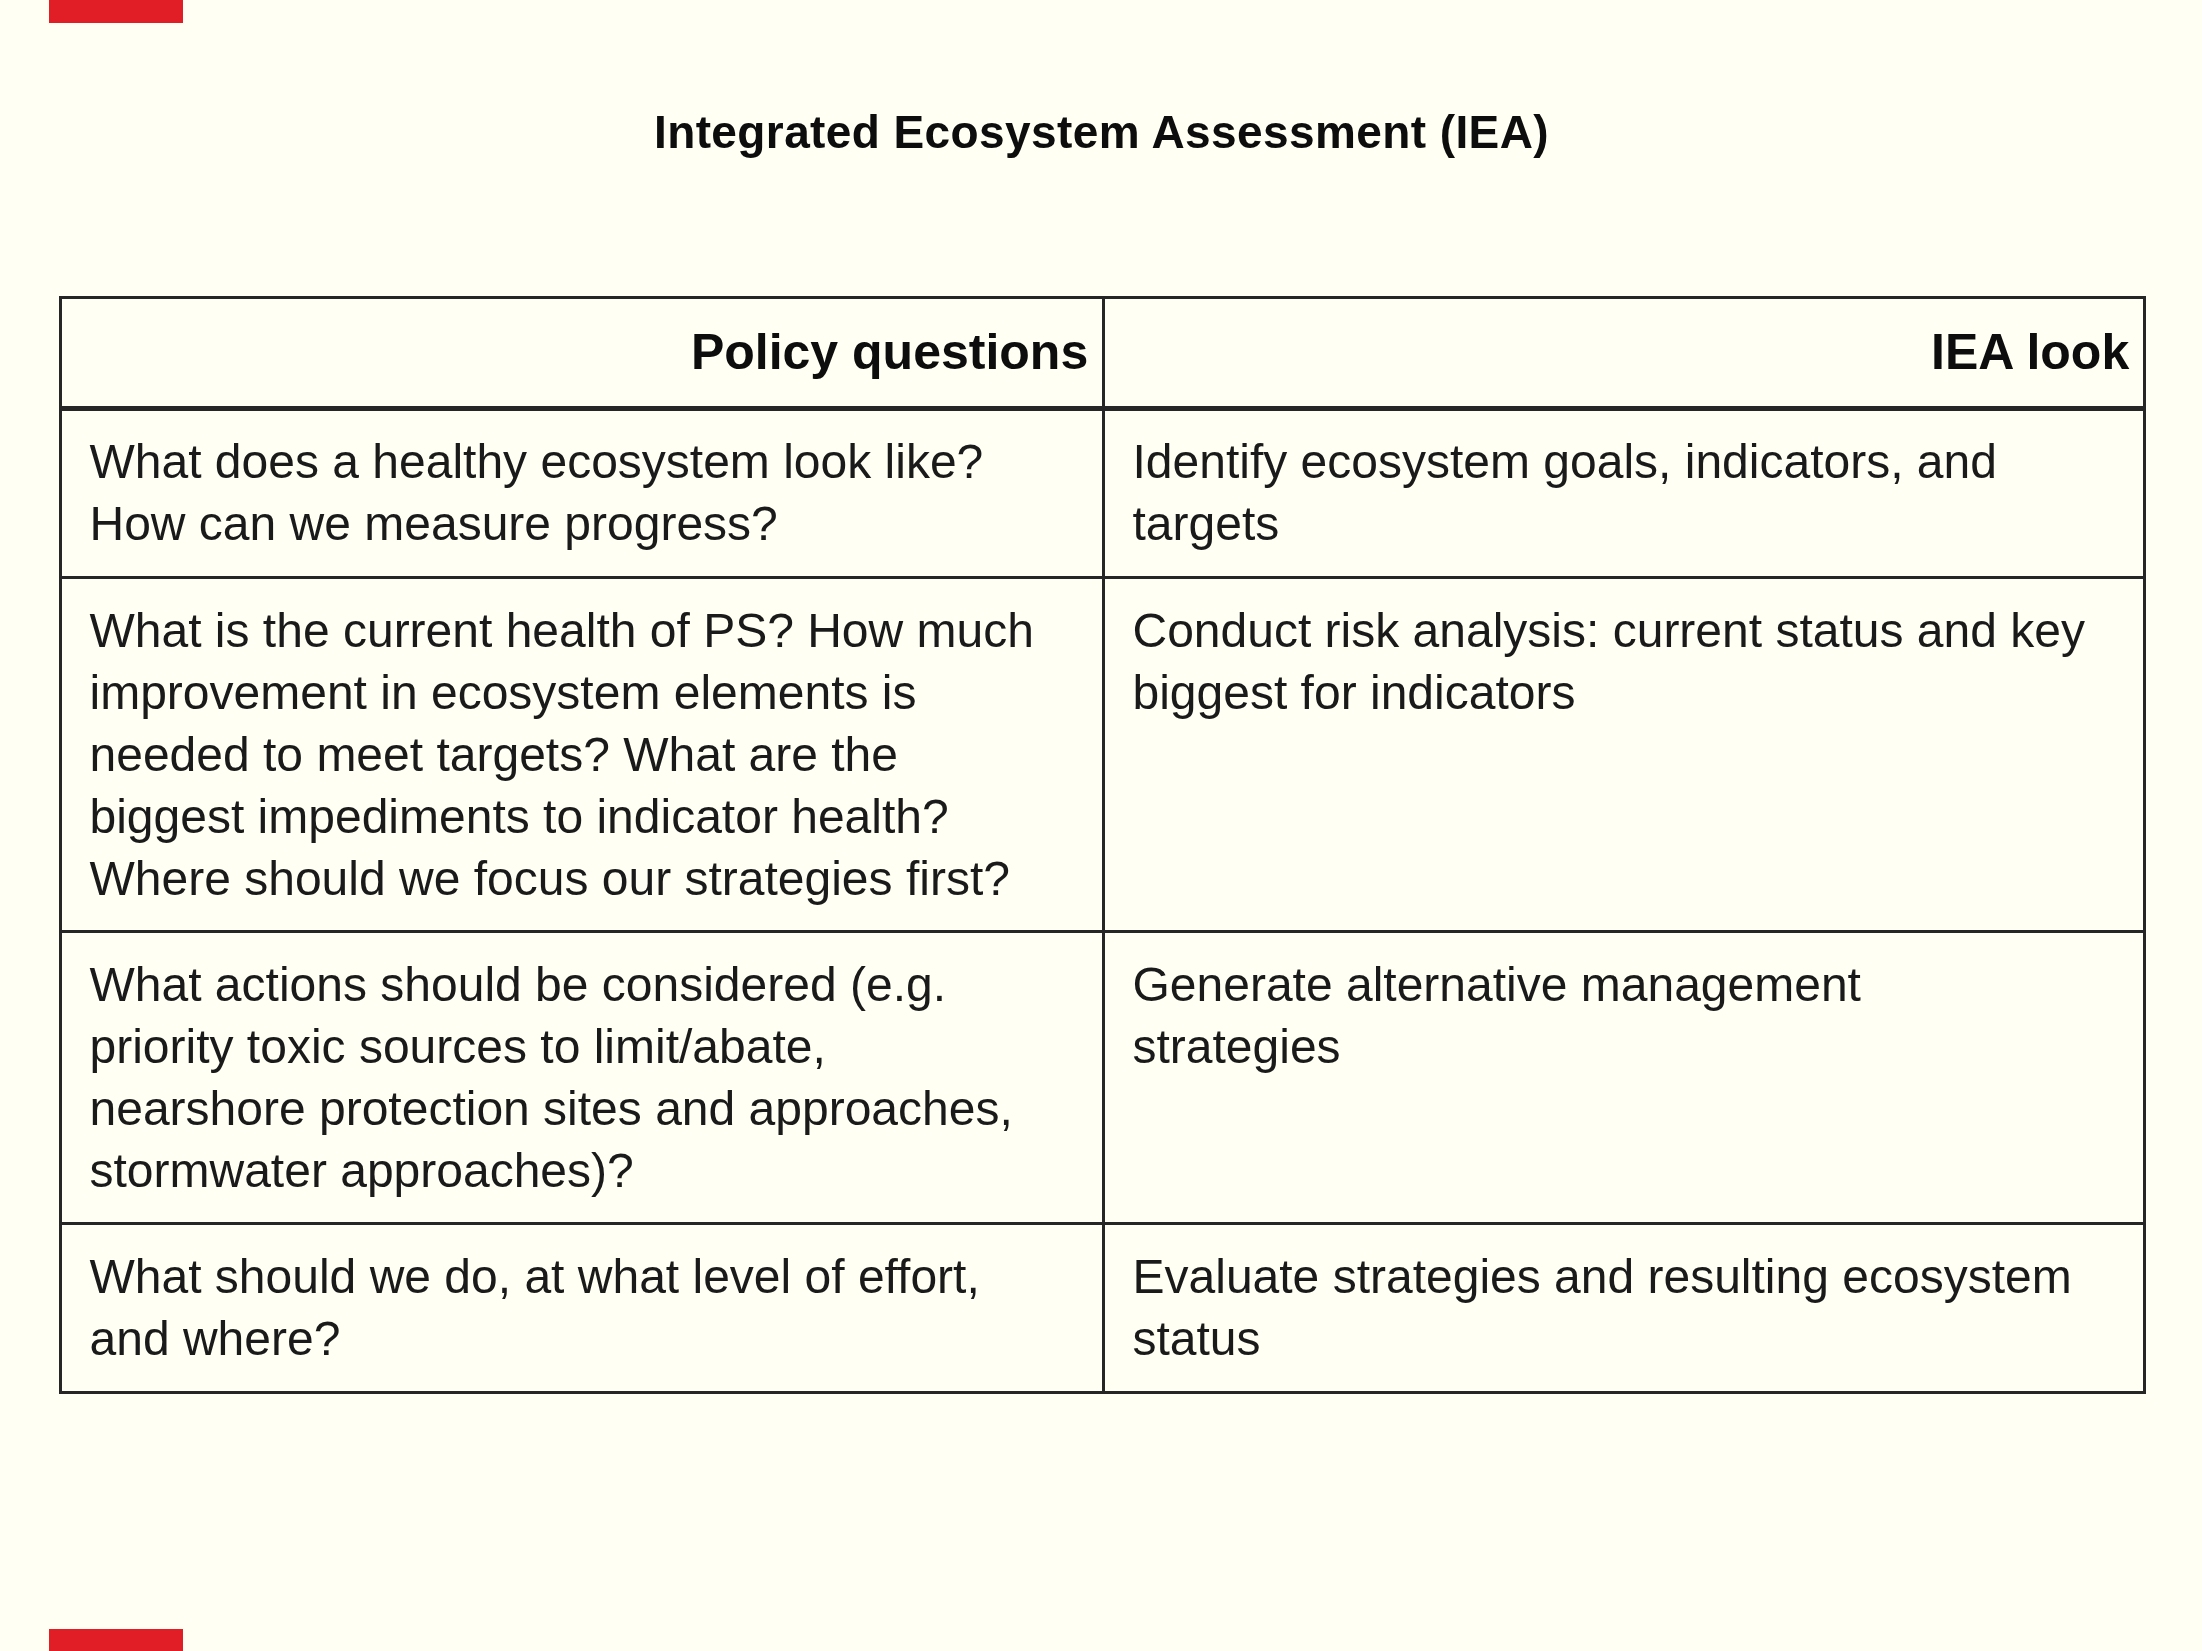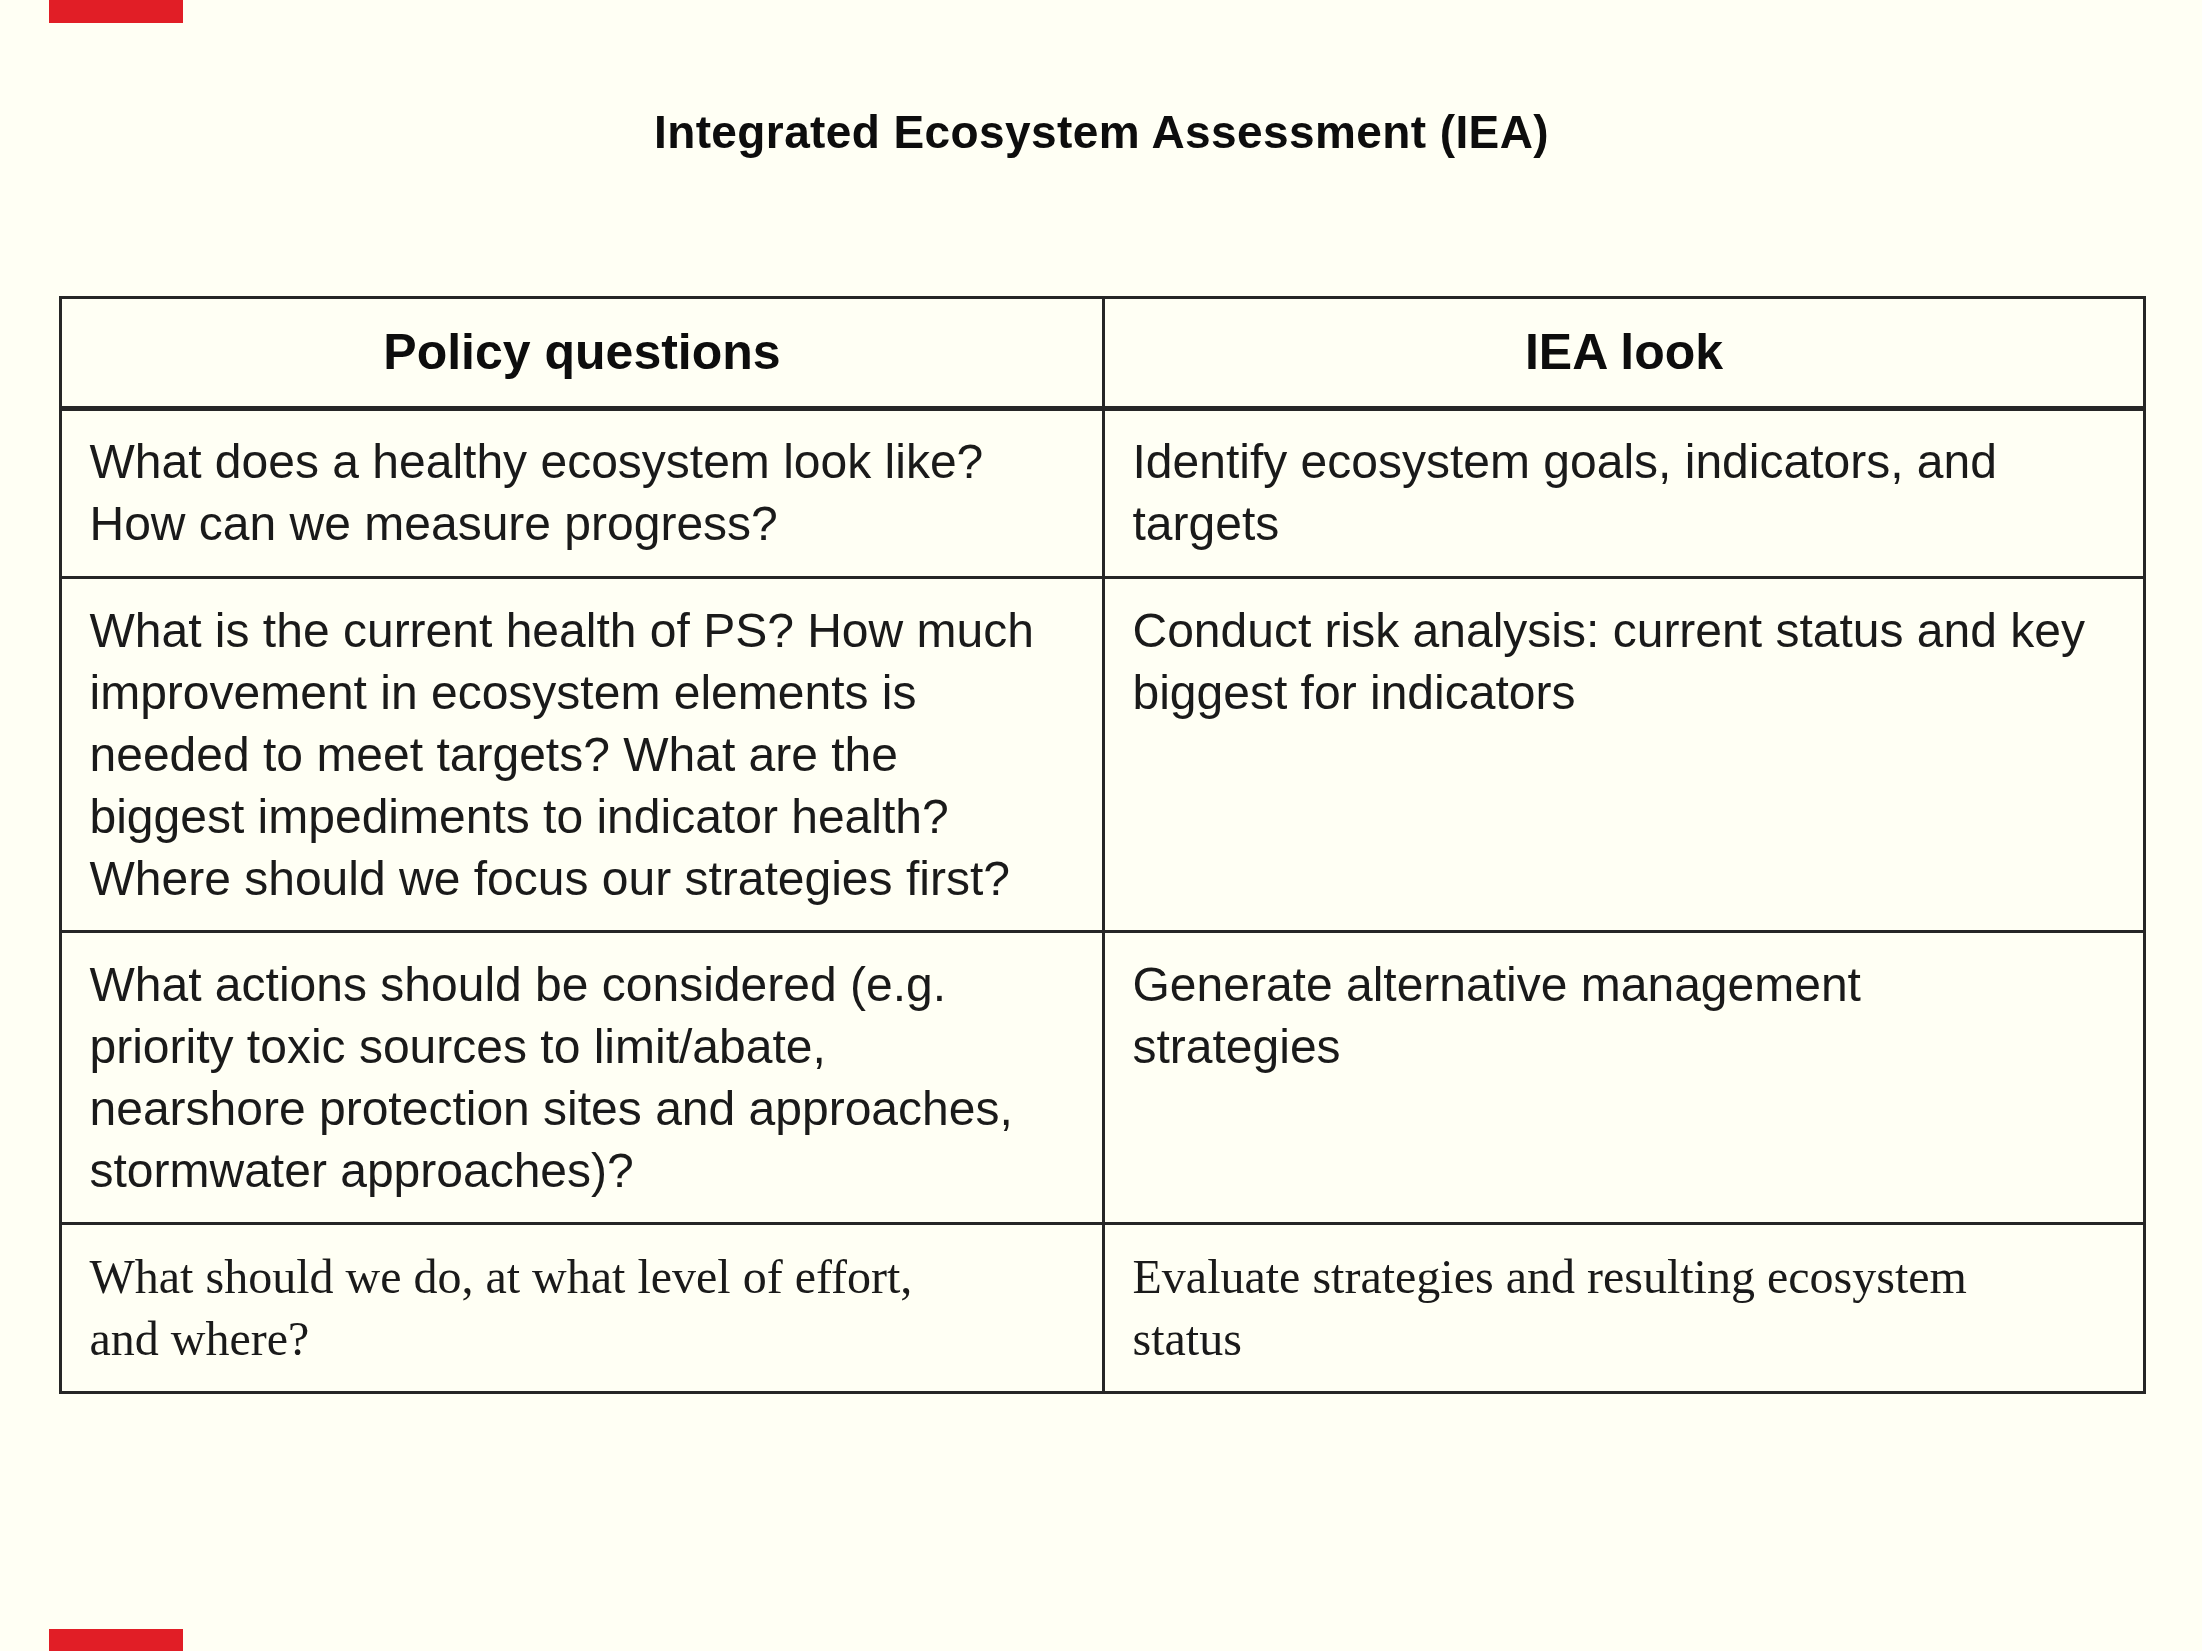--- a/index.html
+++ b/index.html
@@ -50,39 +50,39 @@
   .iea-table td {
     border: 3.4px solid #262626;
     vertical-align: top;
     overflow: hidden;
   }
   .iea-table th {
     height: 62px;
     padding: 22.4px 13.8px;
     font-size: 50px;
     font-weight: 700;
-    text-align: center;
+    text-align: right;
     vertical-align: middle;
     color: #0d0d0d;
     border-bottom-width: 5.2px;
   }
   .iea-table td {
     padding: 20.6px 20.6px 20.6px 27.5px;
     font-size: 48px;
     line-height: 62px;
     white-space: pre-line;
     color: #1a1a1a;
   }
   .iea-table .col-left  { width: 1043px; }
   .iea-table .col-right { width: 1041px; }
 
   tr.r1 td { height: 109px; }
   tr.r2 td { height: 310px; }
   tr.r3 td { height: 243px; }
-  tr.r4 td { height: 108px; font-family: Liberation Serif, serif; }
+  tr.r4 td { height: 108px; }
 </style>
 </head>
 <body>
 
 <div class="red-mark top"></div>
 
 <h1 class="slide-title">Integrated Ecosystem Assessment (IEA)</h1>
 
 <table class="iea-table">
   <colgroup>

